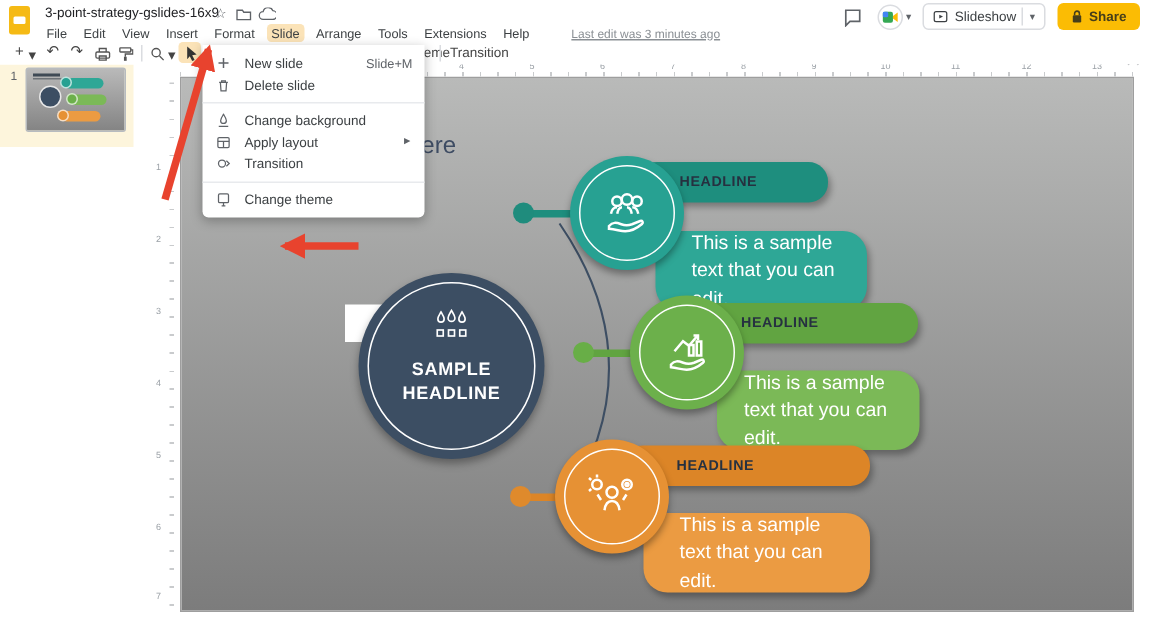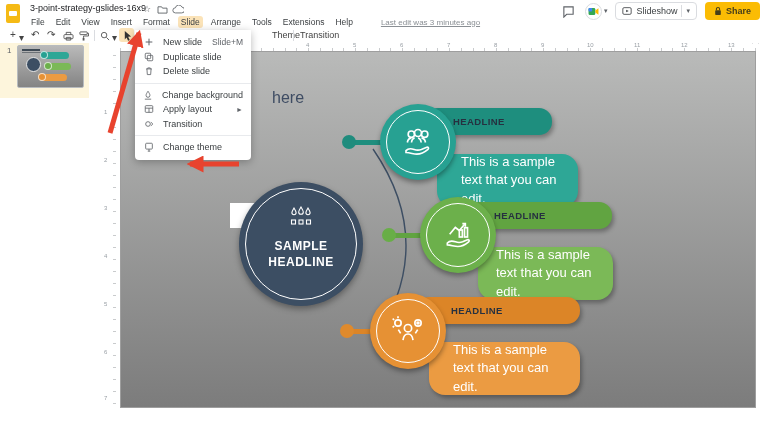--- a/index.html
+++ b/index.html
@@ -70,21 +70,21 @@
   .conn-line { position:absolute; height:4.5px; border-radius:2px; }
   .conn-dot { position:absolute; width:14px; height:14px; border-radius:50%; }
 
   .banner-head { position:absolute; height:27px; border-radius:13px; box-shadow:2px 3px 4px rgba(0,0,0,.3); color:#263140; font-size:9.5px; font-weight:bold; letter-spacing:.4px; display:flex; align-items:center; z-index:2; }
   .banner-body { position:absolute; height:53px; border-radius:16px; box-shadow:2px 3px 4px rgba(0,0,0,.3); color:#fff; font-size:13px; line-height:1.4; display:flex; align-items:center; z-index:2;margin-top:14px; }
   .banner-body .bt { width:118px; }
   .item-circle { position:absolute; width:76px; height:76px; border-radius:50%; box-shadow:0 3px 5px rgba(0,0,0,.35); z-index:3; display:flex; align-items:center; justify-content:center; }
   .item-circle::before { content:""; position:absolute; inset:6px; border:1.3px solid #fff; border-radius:50%; }
 
   
-  .menu { left:135px; top:30px; width:116px; background:#fff; border-radius:0 0 4px 4px; box-shadow:0 2px 8px rgba(0,0,0,.28); padding:5px 0; z-index:40; }
+  .menu { left:135px; top:30px; width:148px; background:#fff; border-radius:0 0 4px 4px; box-shadow:0 2px 8px rgba(0,0,0,.28); padding:5px 0; z-index:40; }
   .mi { display:flex; align-items:center; height:14.5px; padding:0 8px; font-size:9px; color:#3c4043; }
   .mi.hl { background:#ececec; }
   .mi .mi-ic { width:12px; height:12px; margin-right:8px; display:flex; align-items:center; justify-content:center; }
   .mi .mi-label { flex:1; white-space:nowrap; }
   .mi .mi-short { color:#5f6368; font-size:8.5px; }
   .mi .mi-sub { color:#5f6368; font-size:7px; }
   .mi.disabled, .mi.disabled .mi-short { color:#bdc1c6; }
   .mi-div { height:1px; background:#e8eaed; margin:4px 0; }
 
   .arrows { left:0; top:0; width:768px; height:422px; z-index:60; pointer-events:none; }
@@ -335,29 +335,20 @@
         <svg width="10" height="10" viewBox="0 0 12 12" stroke="#5f6368" stroke-width="1.2">
           <path d="M6 2v8M2 6h8"></path>
         </svg>
       </span>
     <span class="mi-label">New slide</span>
     <span class="mi-short">Slide+M</span>
   </div>
   <div class="mi">
     <span class="mi-ic">
         <svg width="10" height="10" viewBox="0 0 12 12" fill="none" stroke="#5f6368">
-          <rect x="1.5" y="1.5" width="6.5" height="6.5" rx="1"></rect>
-          <rect x="4" y="4" width="6.5" height="6.5" rx="1"></rect>
-        </svg>
-      </span>
-    <span class="mi-label">Duplicate slide</span>
-  </div>
-  <div class="mi">
-    <span class="mi-ic">
-        <svg width="10" height="10" viewBox="0 0 12 12" fill="none" stroke="#5f6368">
           <path d="M2.5 3.5h7M4.5 3.5v-1.2h3v1.2M3.5 3.5l.5 6.8h4l.5-6.8"></path>
         </svg>
       </span>
     <span class="mi-label">Delete slide</span>
   </div>
   <div class="mi-div"></div>
   <div class="mi">
     <span class="mi-ic">
         <svg width="10" height="10" viewBox="0 0 12 12" fill="none" stroke="#5f6368">
           <path d="M6 1.5C4.6 3.7 3.7 4.9 3.7 6.5a2.3 2.3 0 0 0 4.6 0C8.3 4.9 7.4 3.7 6 1.5z"></path>

